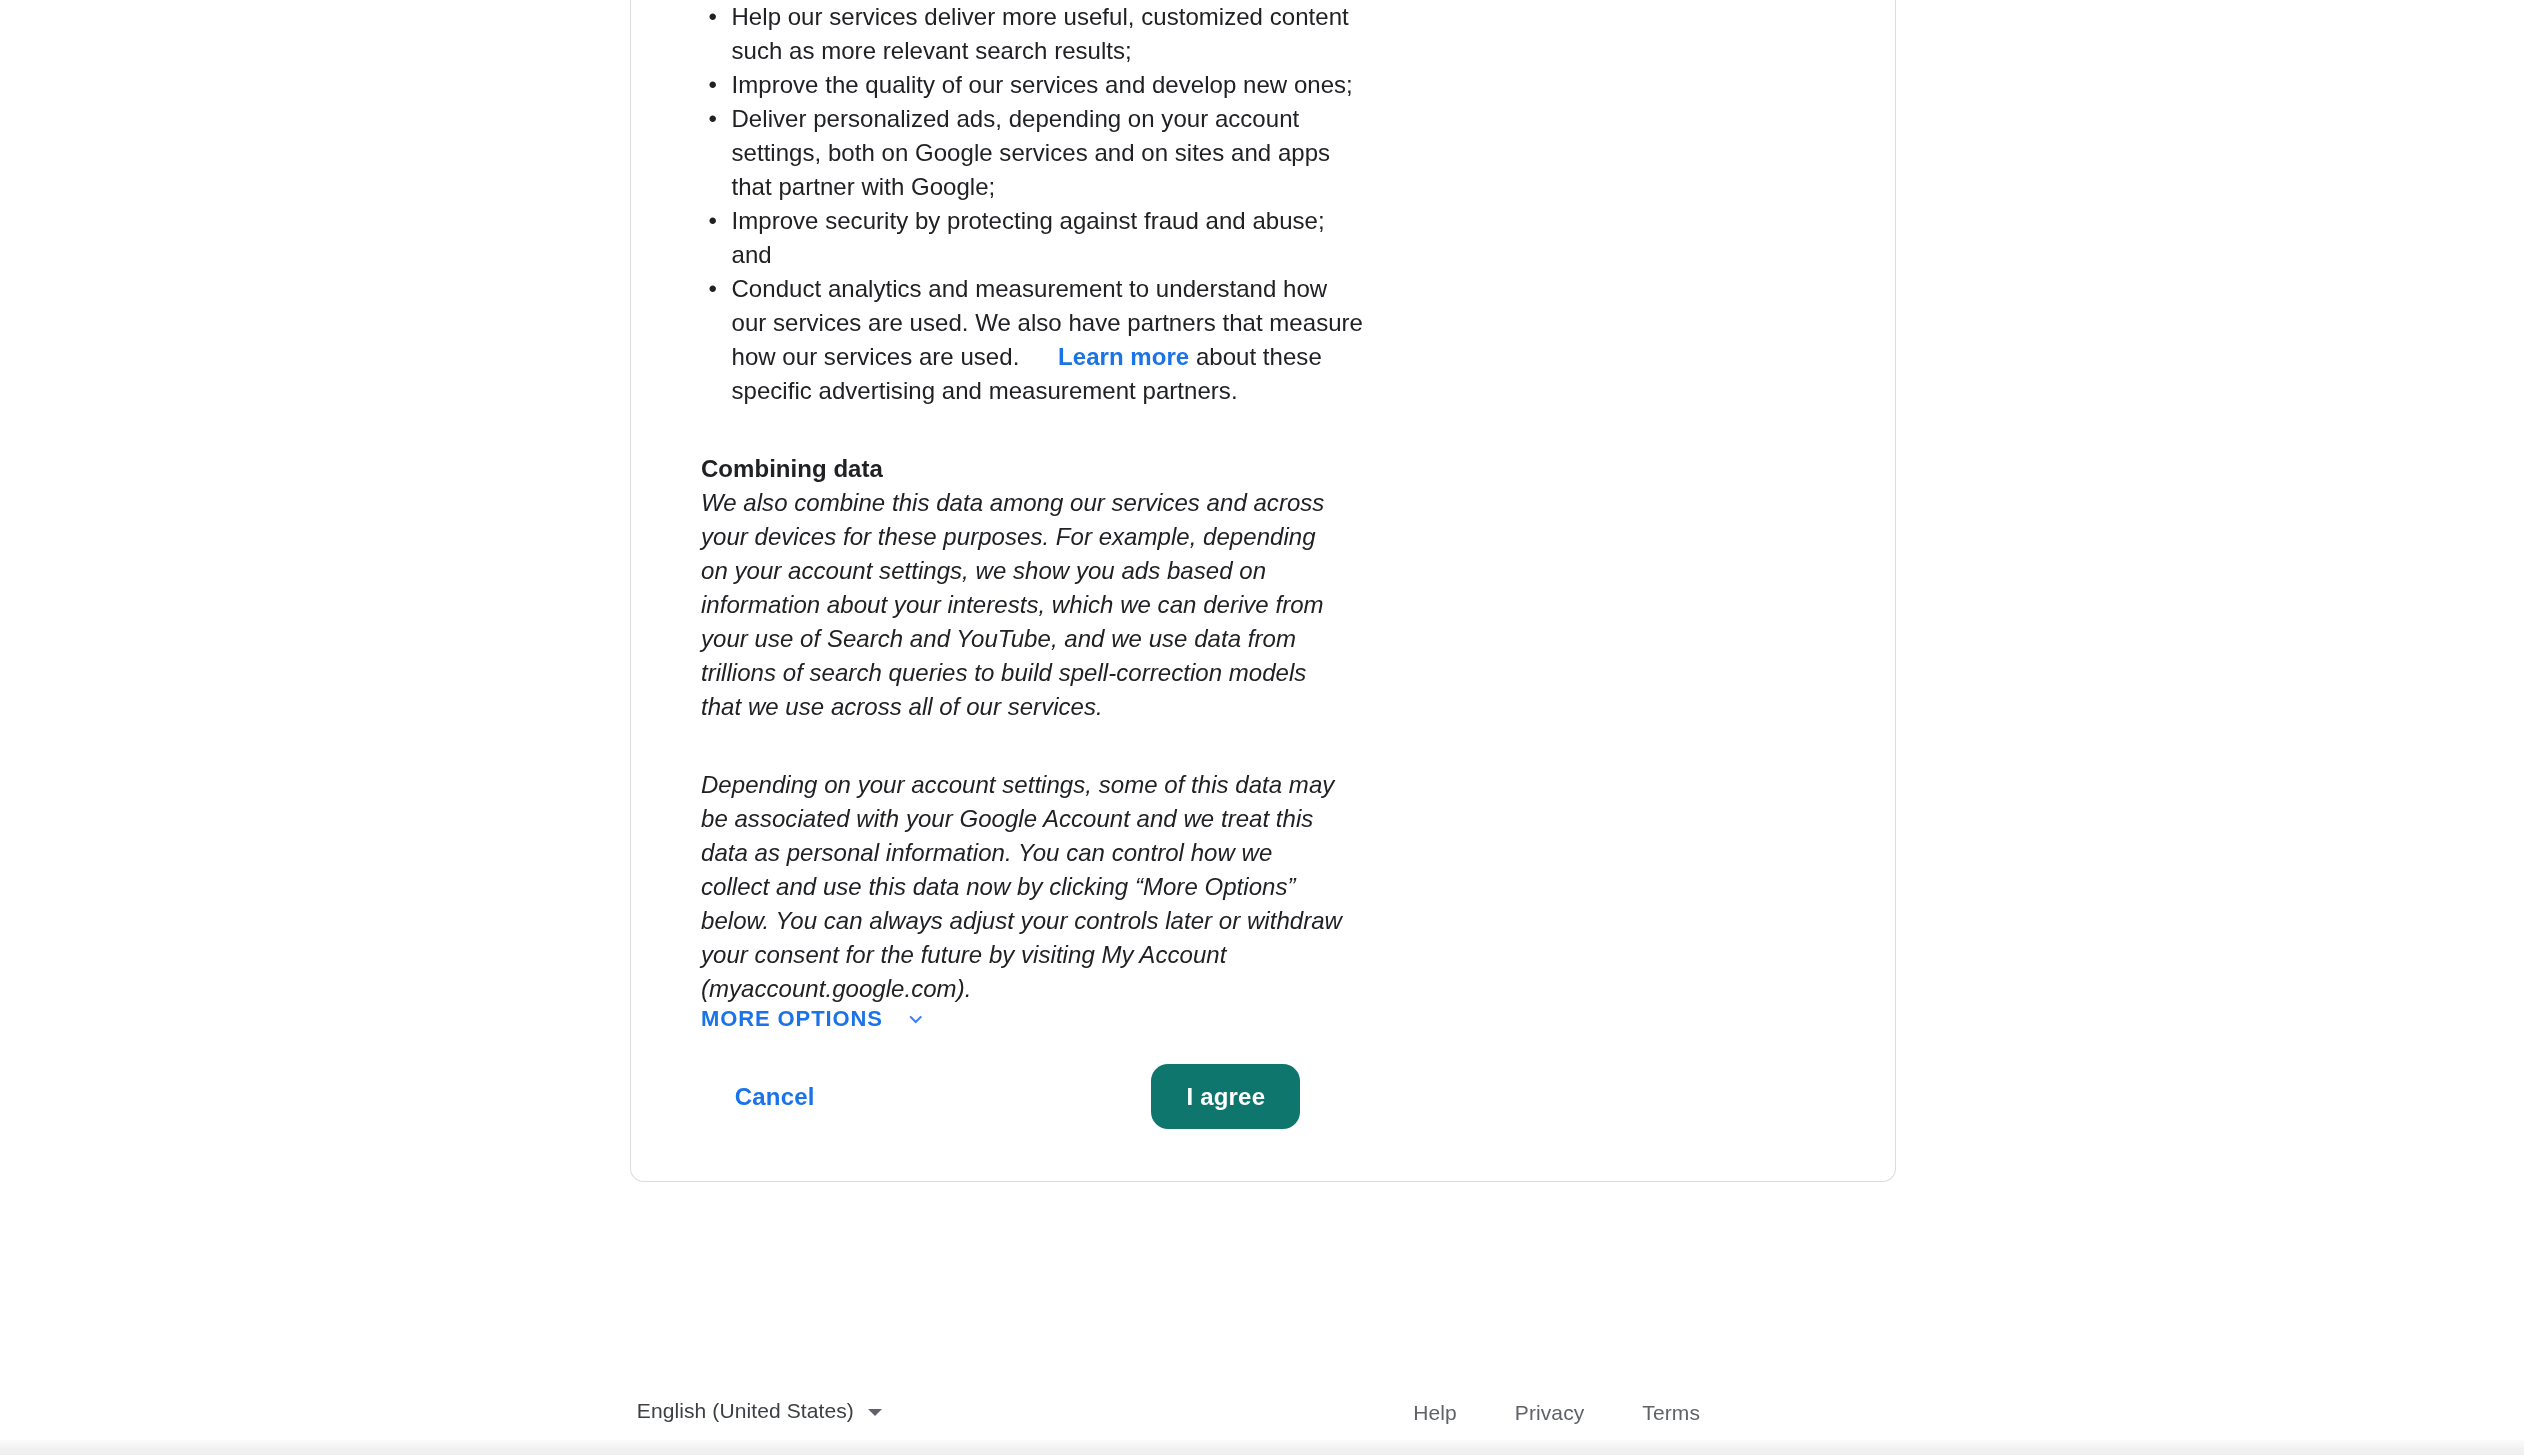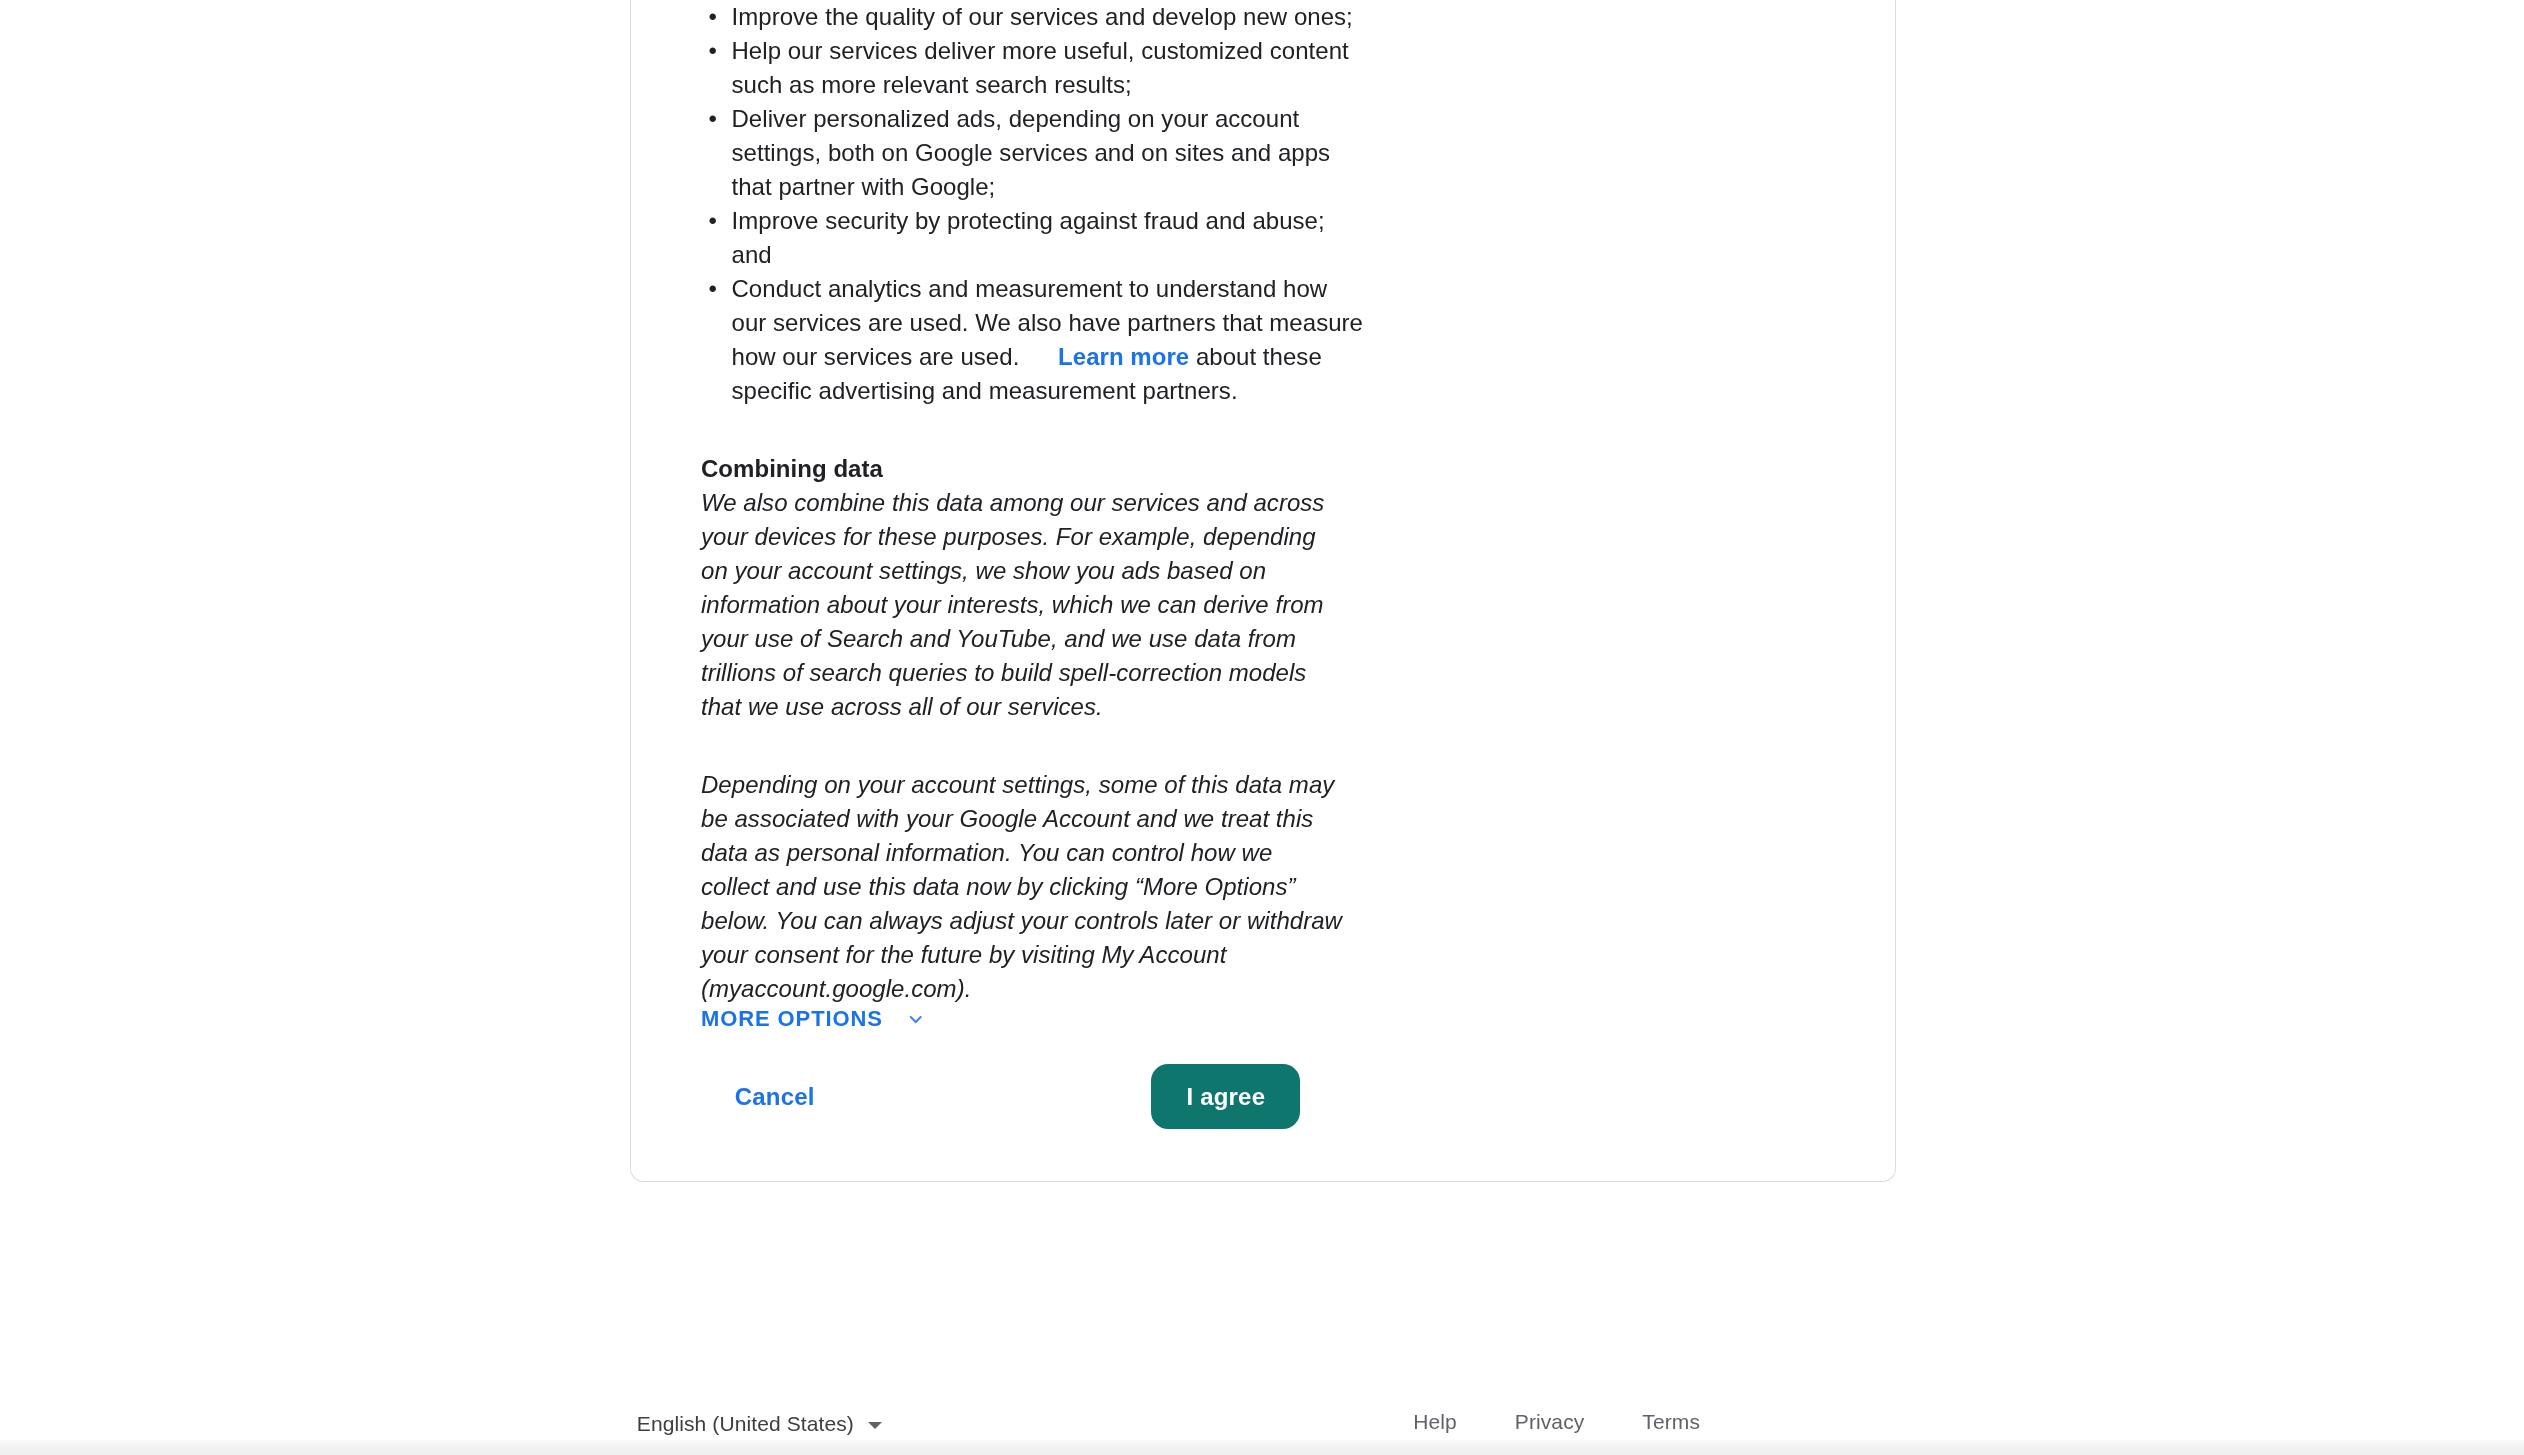--- a/index.html
+++ b/index.html
@@ -151,21 +151,21 @@
   }
 
   
   .footer {
     position: absolute;
     left: 0;
     top: 1394px;
     width: 2330px;
     height: 47px;
     display: flex;
-    align-items: flex-end;
+    align-items: flex-start;
     justify-content: space-between;
     padding: 0 630px 0 630px;
     box-sizing: border-box;
   }
   .lang-select {
     display: flex;
     align-items: center;
     gap: 14.4px;
     cursor: pointer;
     padding: 5.1px 6.8px;
@@ -213,24 +213,24 @@
 </head>
 <body>
 
 <div class="page">
 
   <div class="card">
     <div class="card-inner">
 
       <ul class="bullets">
         <li>
+          <span>Help our services deliver more useful, customized content such as more relevant search results;</span>
+        </li>
+        <li>
           <span>Improve the quality of our services and develop new ones;</span>
-        </li>
-        <li>
-          <span>Help our services deliver more useful, customized content such as more relevant search results;</span>
         </li>
         <li>
           <span>Deliver personalized ads, depending on your account settings, both on Google services and on sites and apps that partner with Google;</span>
         </li>
         <li>
           <span>Improve security by protecting against fraud and abuse; and</span>
         </li>
         <li>
           <span>Conduct analytics and measurement to understand how our services are used. We also have partners that measure how our services are used. </span><a class="inline-link" href="#">Learn more</a><span> about these specific advertising and measurement partners.</span>
         </li>

